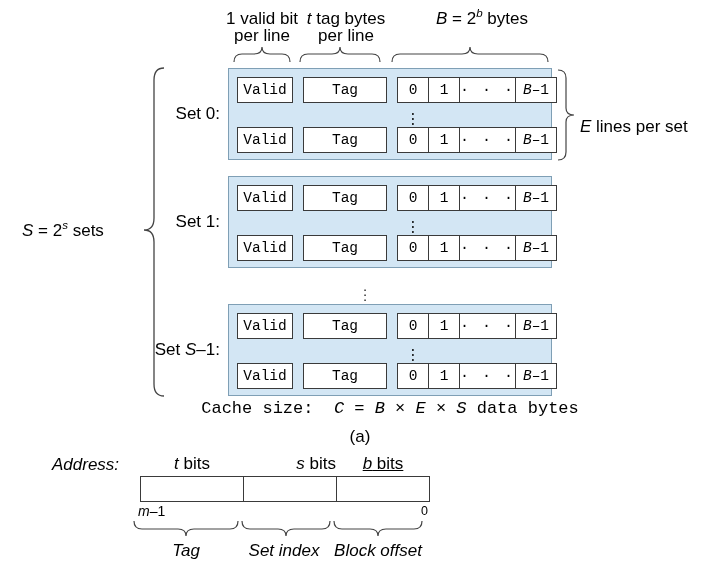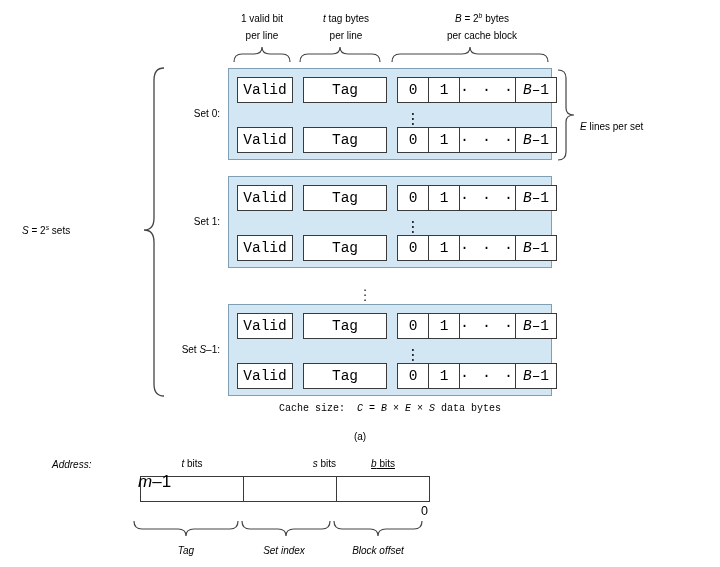--- a/index.html
+++ b/index.html
@@ -7,21 +7,21 @@
     width:720px;height:567px;
     background:#ffffff;
     font-family:"Liberation Sans", sans-serif;
     color:#000000;
     overflow:hidden;
   }
   .stage{position:relative;width:720px;height:567px;}
   .abs{position:absolute;}
 
   
-  .txt{font-size:10px;line-height:17px;white-space:nowrap;}
+  .txt{font-size:17px;line-height:17px;white-space:nowrap;}
   .ital{font-style:italic;}
   .ctr{text-align:center;}
   .rgt{text-align:right;}
   sup{font-size:0.68em;font-style:italic;vertical-align:super;line-height:0;}
 
   
   .set-box{
     background:#d3e6f4;
     border:1px solid #7f9fb5;
     box-sizing:border-box;
@@ -74,21 +74,20 @@
     <div>per line</div>
   </div>
 
   <div class="abs txt ctr" style="left:300px;top:10px;width:92px;">
     <div><span class="ital">t</span><span> tag bytes</span></div>
     <div>per line</div>
   </div>
 
   <div class="abs txt ctr" style="left:392px;top:10px;width:180px;">
     <div><span class="ital">B</span><span> = 2</span><sup>b</sup><span> bytes</span></div>
-    <div>per cache block</div>
   </div>
 
   <svg class="abs" style="left:0;top:0;" width="720" height="80">
 
     <path d="M234,62 Q234,54 242,54 L254,54 Q262,54 262,47 Q262,54 270,54 L282,54 Q290,54 290,62" fill="none" stroke="#444444" stroke-width="1.2"></path>
 
     <path d="M300,62 Q300,54 308,54 L332,54 Q340,54 340,47 Q340,54 348,54 L372,54 Q380,54 380,62" fill="none" stroke="#444444" stroke-width="1.2"></path>
 
     <path d="M392,62 Q392,54 400,54 L462,54 Q470,54 470,47 Q470,54 478,54 L540,54 Q548,54 548,62" fill="none" stroke="#444444" stroke-width="1.2"></path>
   </svg>
@@ -226,21 +225,21 @@
     <span class="ital">s</span><span> bits</span>
   </div>
   <div class="abs txt ctr" style="left:336px;top:455px;width:94px;text-decoration:underline;">
     <span class="ital">b</span><span> bits</span>
   </div>
 
   <div class="addr-field" style="left:140px;top:476px;width:104px;height:26px;"></div>
   <div class="addr-field" style="left:243px;top:476px;width:94px;height:26px;"></div>
   <div class="addr-field" style="left:336px;top:476px;width:94px;height:26px;"></div>
 
-  <div class="abs txt" style="left:138px;top:473px;font-size:17px;">
+  <div class="abs txt" style="left:138px;top:503px;font-size:14px;">
     <span class="ital">m</span><span>–1</span>
   </div>
   <div class="abs txt" style="left:421px;top:503px;font-size:12.5px;">0</div>
 
   <svg class="abs" style="left:0;top:0;" width="720" height="567">
     <path d="M134,521 Q134,529 142,529 L178,529 Q186,529 186,536 Q186,529 194,529 L230,529 Q238,529 238,521" fill="none" stroke="#444444" stroke-width="1.2"></path>
     <path d="M242,521 Q242,529 250,529 L278,529 Q286,529 286,536 Q286,529 294,529 L322,529 Q330,529 330,521" fill="none" stroke="#444444" stroke-width="1.2"></path>
     <path d="M334,521 Q334,529 342,529 L370,529 Q378,529 378,536 Q378,529 386,529 L414,529 Q422,529 422,521" fill="none" stroke="#444444" stroke-width="1.2"></path>
   </svg>
 

